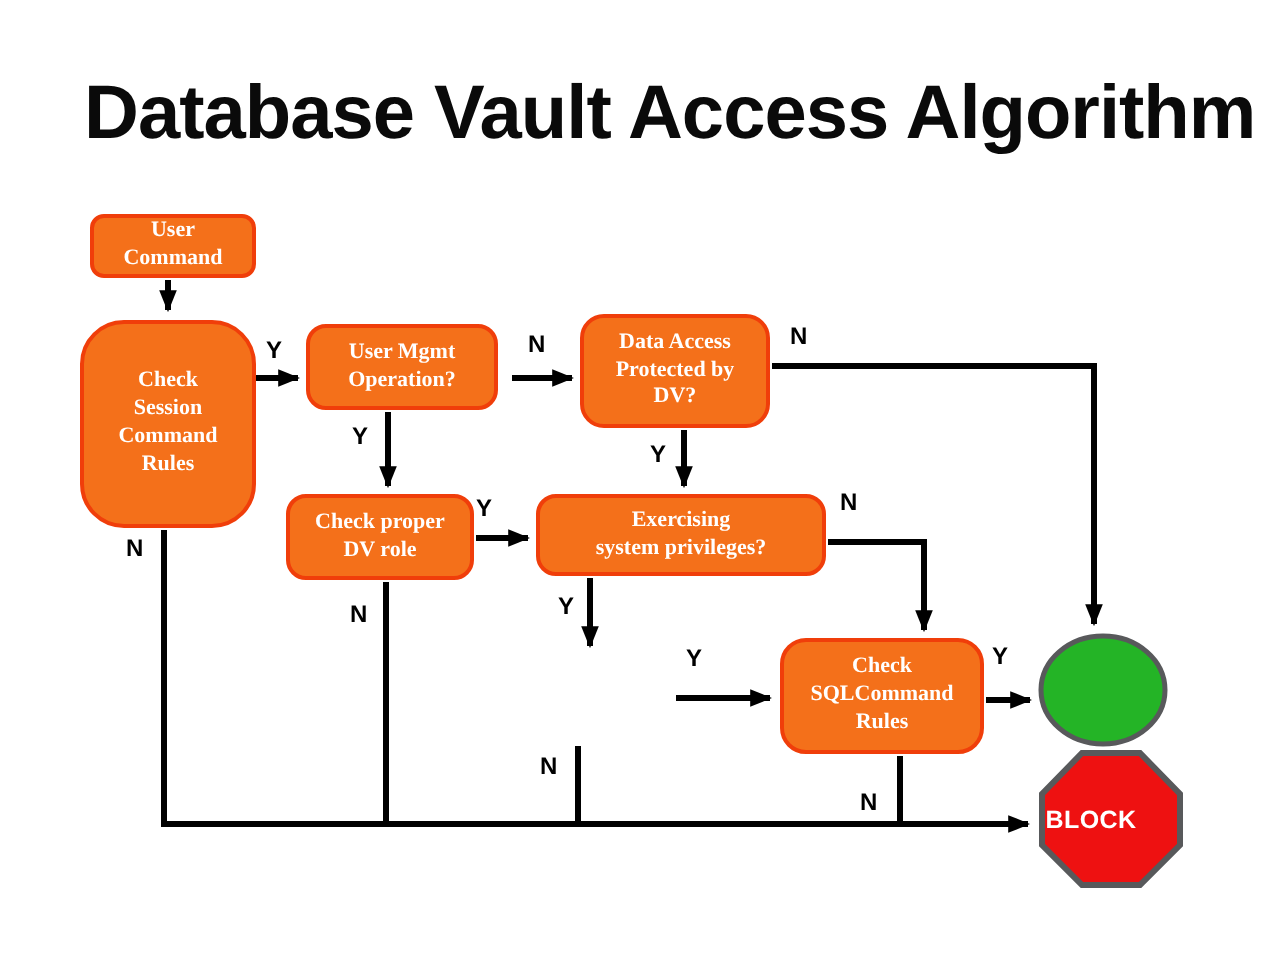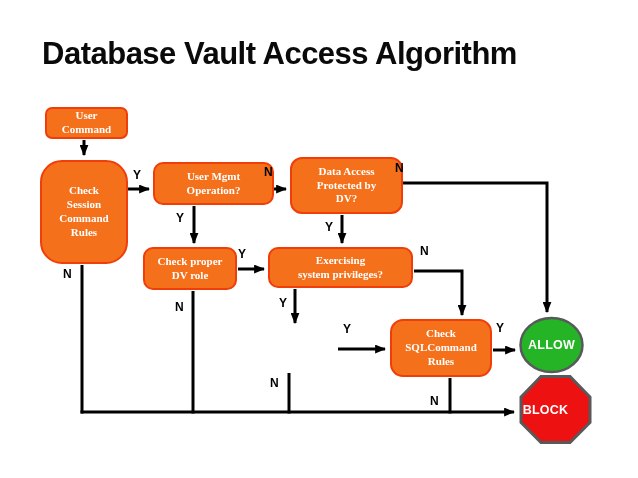--- a/index.html
+++ b/index.html
@@ -13,21 +13,21 @@
     height: 478px;
     background: #ffffff;
     font-family: "Liberation Sans", sans-serif;
     overflow: hidden;
   }
   .title {
     position: absolute;
     left: 42px;
     top: 38px;
     margin: 0;
-    font-size: 31px;
+    font-size: 38px;
     line-height: 1.05;
     font-weight: bold;
     letter-spacing: -0.5px;
     color: #0a0a0a;
     white-space: nowrap;
   }
   svg.connectors {
     position: absolute;
     left: 0;
     top: 0;
@@ -45,22 +45,22 @@
     border: 2px solid var(--box_border, #f03e0a);
     color: #ffffff;
     font-weight: bold;
     font-size: 11px;
     line-height: 1.27;
     white-space: pre-line;
     font-family: Liberation Serif, serif;
   }
   .n-user-command { left: 45px;  top: 107px; width: 83px;  height: 32px;  border-radius: 7px;  }
   .n-session      { left: 40px;  top: 160px; width: 88px;  height: 104px; border-radius: 22px; }
-  .n-usermgmt     { left: 153px; top: 162px; width: 121px; height: 43px;  border-radius: 10px; }
-  .n-dataaccess   { left: 290px; top: 157px; width: 113px;  height: 57px;  border-radius: 12px; }
+  .n-usermgmt     { left: 153px; top: 162px; width: 96px; height: 43px;  border-radius: 10px; }
+  .n-dataaccess   { left: 290px; top: 157px; width: 95px;  height: 57px;  border-radius: 12px; }
   .n-dvrole       { left: 143px; top: 247px; width: 94px;  height: 43px;  border-radius: 10px; }
   .n-exercising   { left: 268px; top: 247px; width: 145px; height: 41px;  border-radius: 10px; }
   .n-realm        { left: 247px; top: 327px; width: 90px;  height: 45px;  border-radius: 7px;  }
   .n-sqlcommand   { left: 390px; top: 319px; width: 102px; height: 58px;  border-radius: 13px; }
   .shape-label {
     position: absolute;
     display: flex;
     align-items: center;
     justify-content: center;
     color: #ffffff;
@@ -142,21 +142,20 @@
   <div class="node n-exercising">
     <span>Exercising
 system privileges?</span>
   </div>
   <div class="node n-sqlcommand">
     <span>Check
 SQLCommand
 Rules</span>
   </div>
 
-  <span class="shape-label l-allow">ALLOW</span>
   <span class="shape-label l-block">BLOCK</span>
 
   <span class="edge-label" style="left:133px; top:169px;">Y</span>
   <span class="edge-label" style="left:63px;  top:268px;">N</span>
   <span class="edge-label" style="left:264px; top:166px;">N</span>
   <span class="edge-label" style="left:176px; top:212px;">Y</span>
   <span class="edge-label" style="left:395px; top:162px;">N</span>
   <span class="edge-label" style="left:325px; top:221px;">Y</span>
   <span class="edge-label" style="left:238px; top:248px;">Y</span>
   <span class="edge-label" style="left:175px; top:301px;">N</span>

